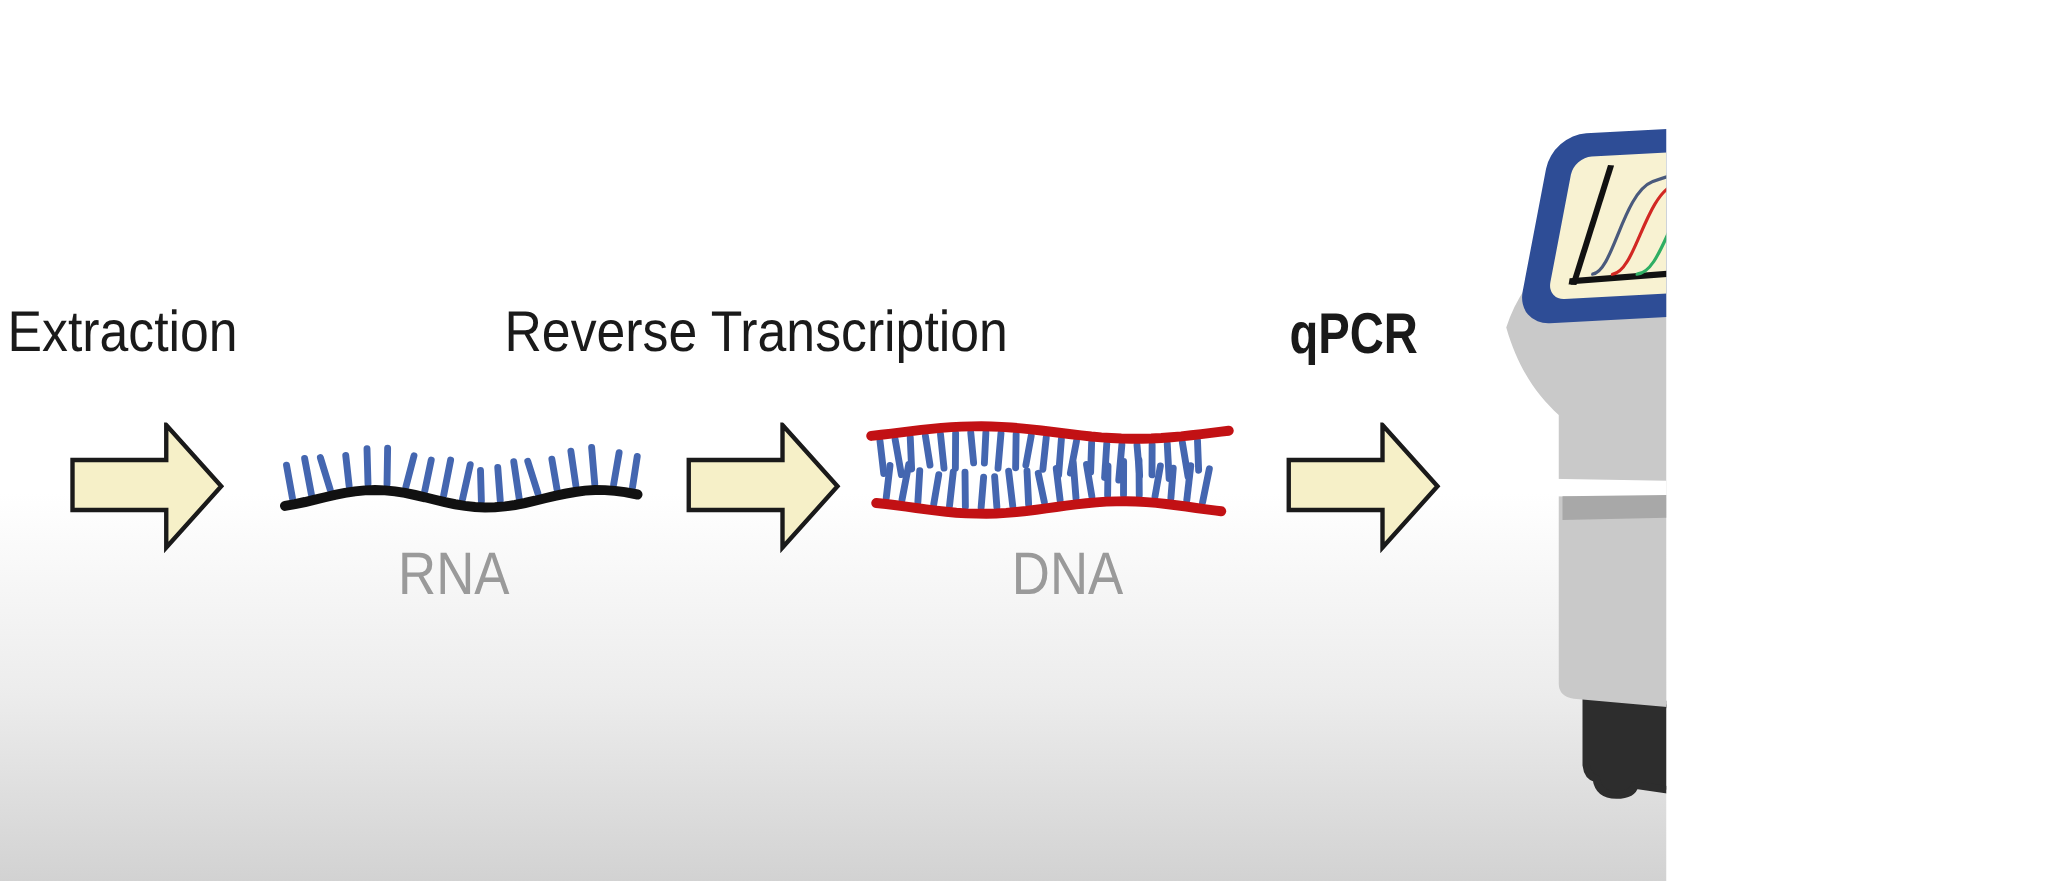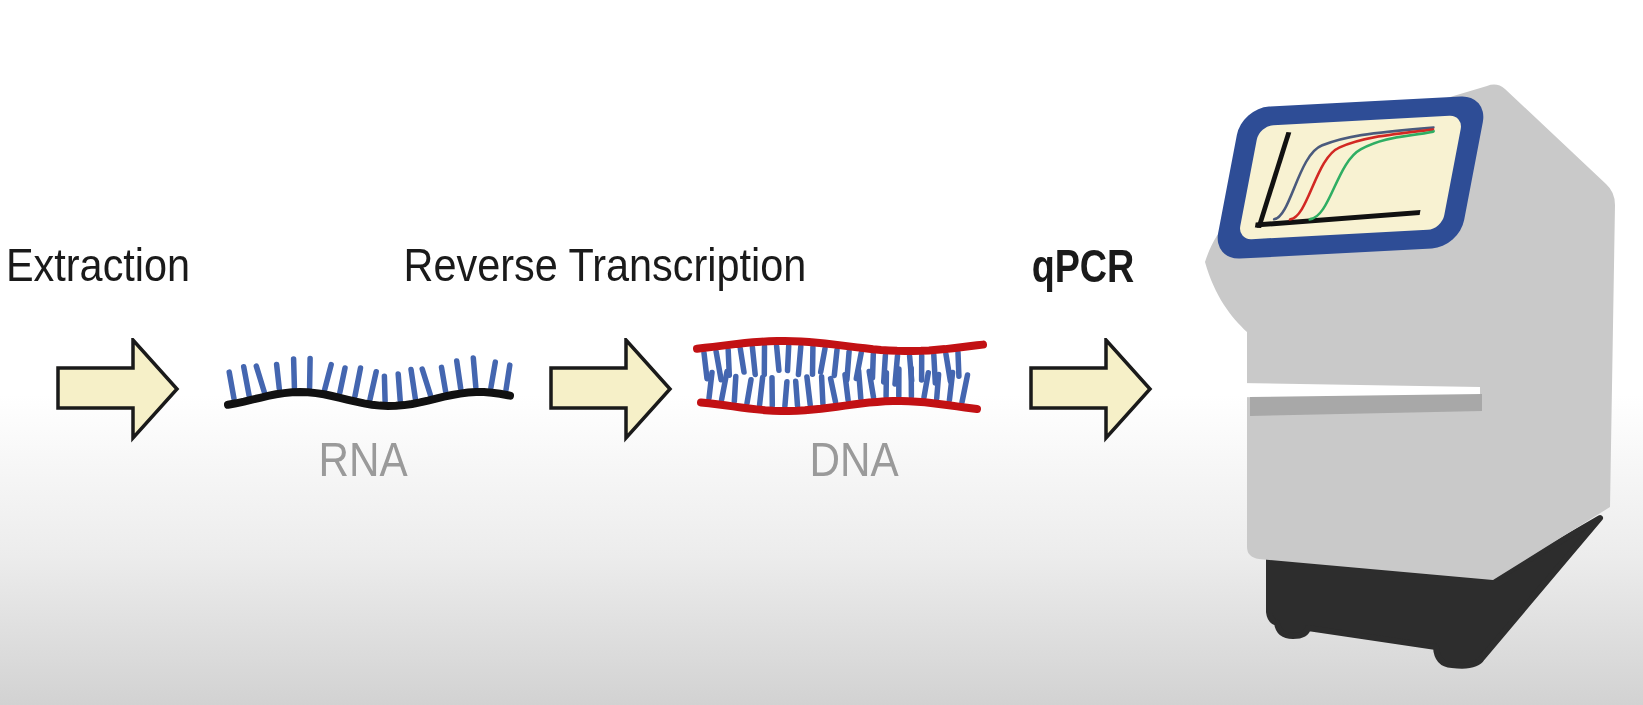--- a/index.html
+++ b/index.html
@@ -1,18 +1,18 @@
 <!DOCTYPE html>
 <html style="--outline: #1a1a1a; --arrow-fill: #f6f0c8; --tick-blue: #4466b0; --dna-red: #c21114; --rna-black: #111111; --label-gray: #9a9a9a; --bezel-blue: #2e4d96; --screen-cream: #f8f2d2; --body-gray: #c9c9c9; --slot-gray: #a8a8a8; --slot-highlight: #ffffff; --base-dark: #2d2d2d; --curve-slate: #4a5a7d; --curve-red: #d22823; --curve-green: #2fae63;"><head>
 <meta charset="utf-8">
 <style>
   html,body{margin:0;padding:0;}
   #canvas{
     position:relative;
-    width:1643px;height:705px;
+    width:1333px;height:705px;
     overflow:hidden;
     font-family:"Liberation Sans", sans-serif;
     background:linear-gradient(180deg,#ffffff 0%,#ffffff 56%,#ececec 79%,#d2d2d2 100%);
   }
   .step-label{
     position:absolute;
     font-size:46px;
     line-height:1;
     color:var(--outline,#1a1a1a);
     white-space:nowrap;

